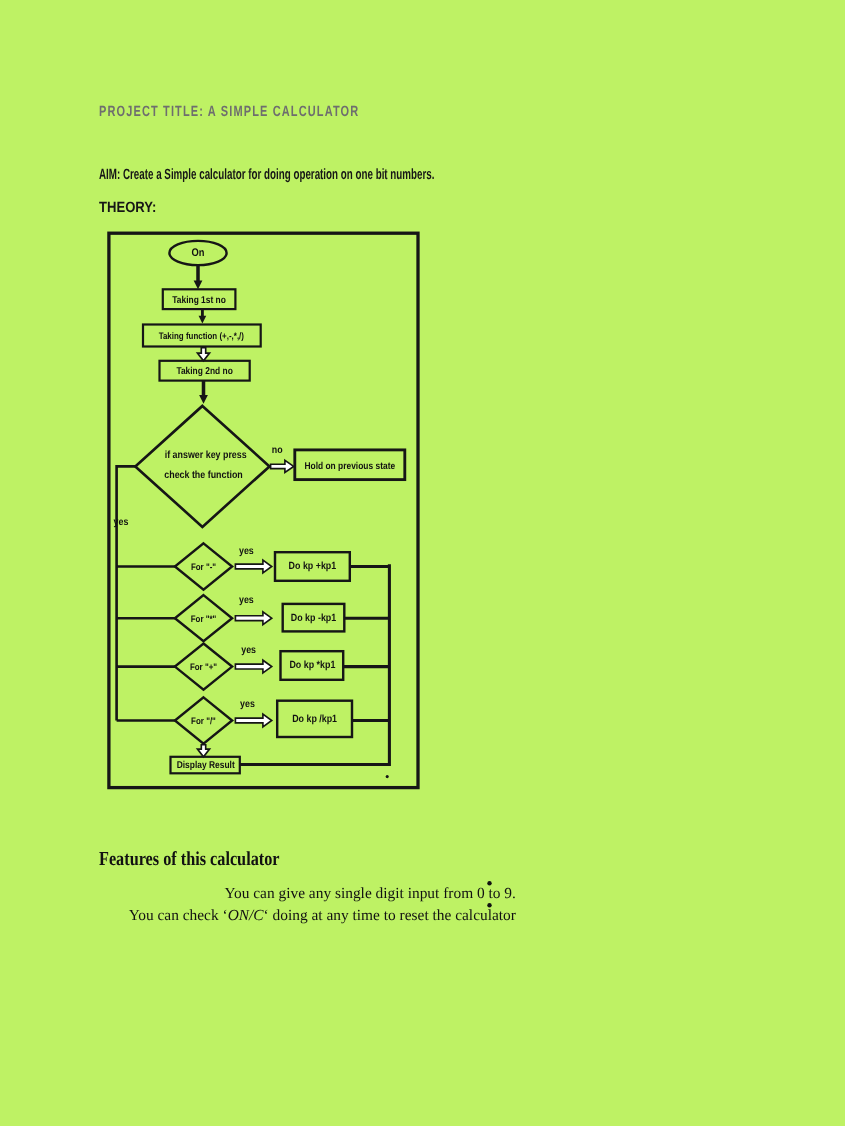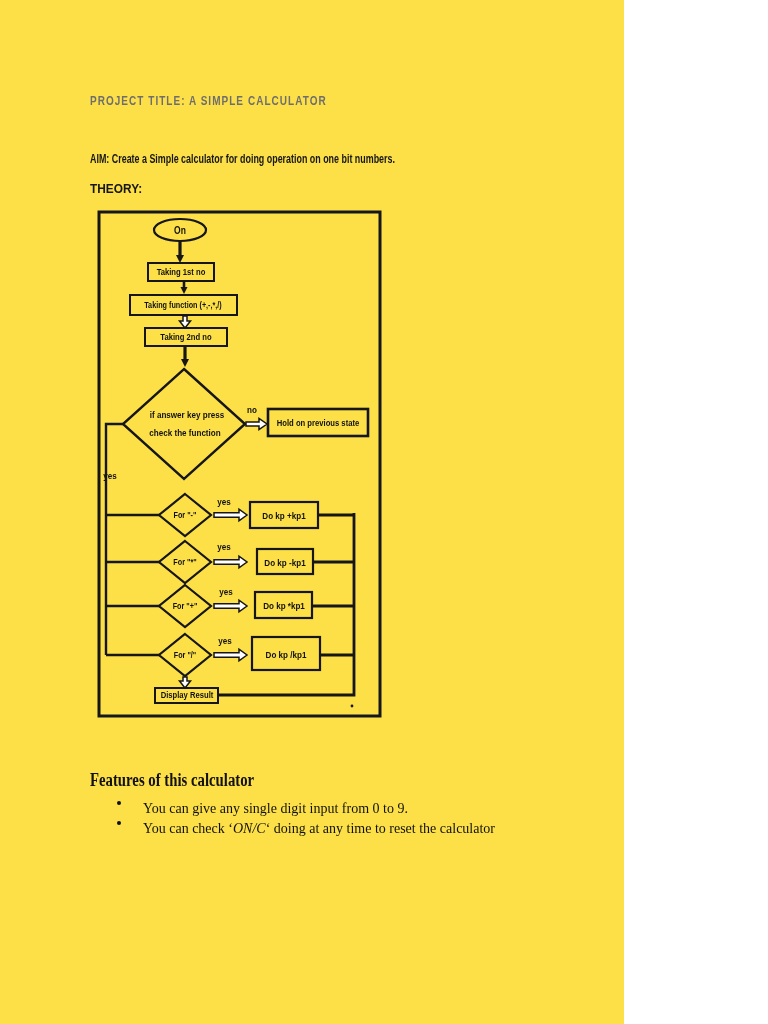--- a/index.html
+++ b/index.html
@@ -1,17 +1,17 @@
 <!DOCTYPE html>
 <html><head>
 <meta charset="utf-8">
 <style>
   html,body { margin:0; padding:0; background:#ffffff; }
   .page {
-    position:relative; width:624px; height:1024px; background:#fde047;
+    position:relative; width:768px; height:1024px; background:#bef264;
     font-family:"Liberation Sans", sans-serif; overflow:hidden; color:#161616;
   }
   .doc-head {
     position:absolute; font-weight:bold; white-space:nowrap;
     transform-origin:left top;
   }
   .doc-title   { left:90px; top:93px;  font-size:13.5px; letter-spacing:1.4px; color:#6e6e6e; transform:scaleX(0.74); }
   .doc-aim     { left:90px; top:151px; font-size:13.5px; color:#161616; transform:scaleX(0.66); }
   .doc-theory  { left:90px; top:181px; font-size:13.5px; color:#161616; transform:scaleX(0.88); }
 
@@ -27,21 +27,21 @@
 
   .features-heading {
     position:absolute; left:90px; top:770px; white-space:nowrap;
     font-family:"Liberation Serif", serif; font-weight:bold; font-size:18px;
     transform:scaleX(0.82); transform-origin:left top; color:#111111;
   }
   .bullets {
     position:absolute; left:117px; top:801px;
     font-family:"Liberation Serif", serif; font-size:14px; color:#111111;
   }
-  .bullet-row { display:flex; align-items:flex-start; height:20px; }
+  .bullet-row { display:flex; align-items:flex-end; height:20px;flex-direction:column; }
   .bullet-dot {
     width:4px; height:4px; background:#111111; border-radius:50%;
     margin-right:22px; flex:0 0 auto;
   }
   .bullet-text { white-space:nowrap; }
   .bullet-text em { }
 </style>
 </head>
 <body>
 

